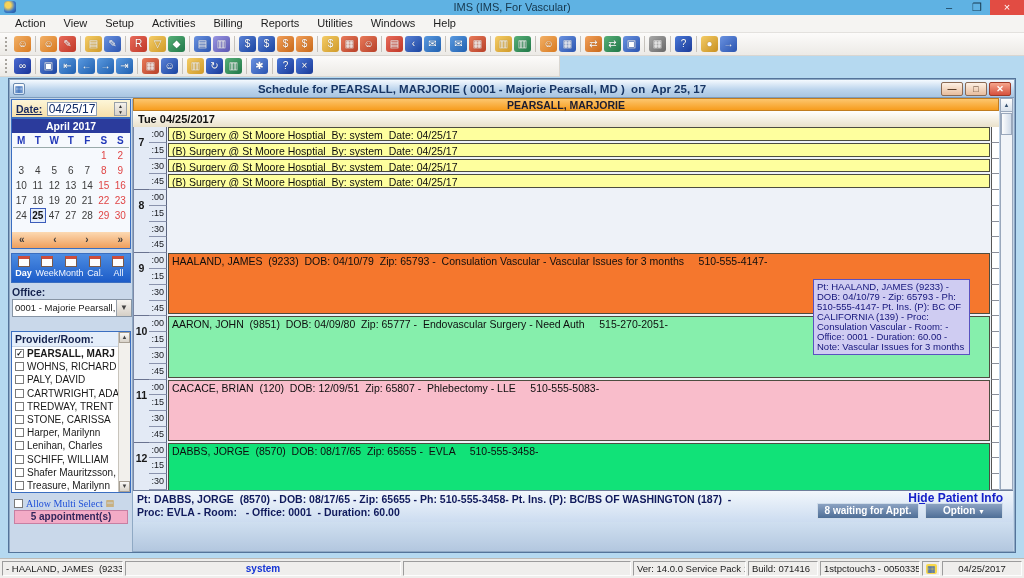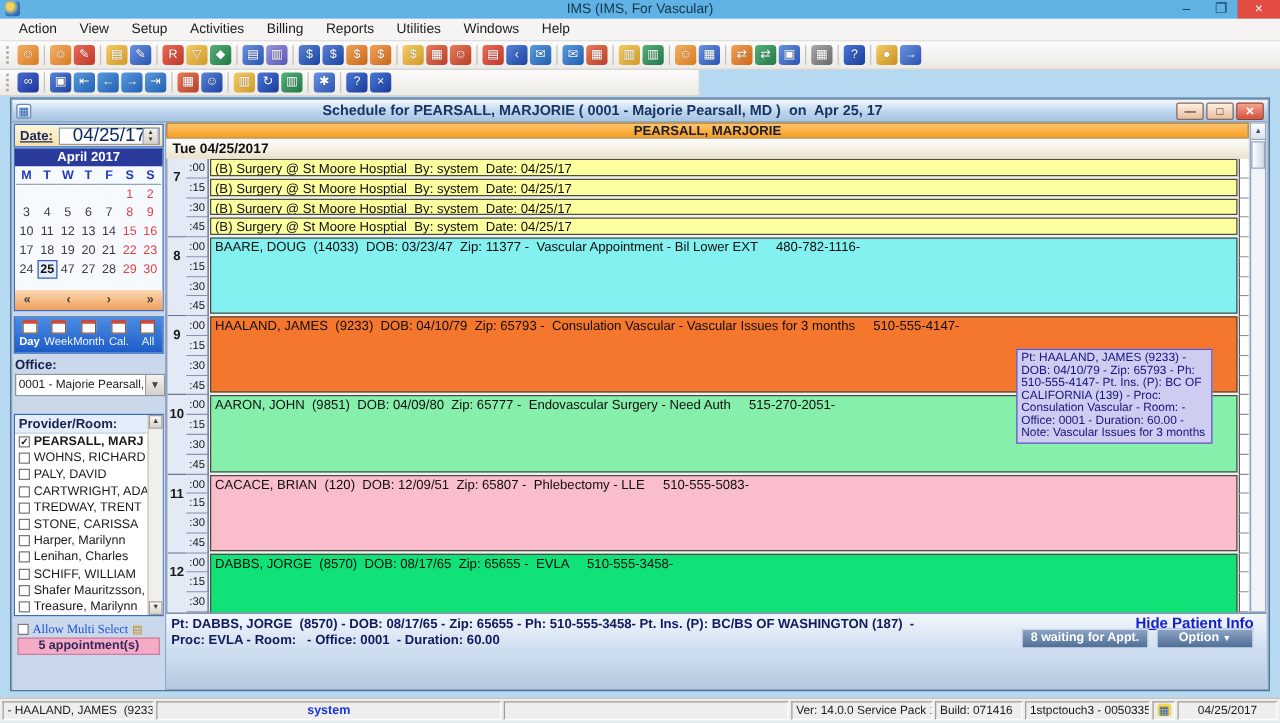--- a/index.html
+++ b/index.html
@@ -35,21 +35,21 @@
   .sw-title { position:absolute; left:20px; right:80px; top:0; height:18px; line-height:18px; text-align:center; font-weight:bold; font-size:11.5px; color:#173564; white-space:pre; overflow:hidden; }
   .sw-btn { position:absolute; top:2px; width:22px; height:14px; border:1px solid #8a6a55; border-radius:2px; background:linear-gradient(#fdf0e4,#e8bd9d); font-size:9px; line-height:12px; text-align:center; color:#53351f; font-weight:bold; }
   .sw-min { right:51px; } .sw-max { right:27px; }
   .sw-close { right:3px; background:linear-gradient(#f5a58c,#d6503d); border-color:#9c3a28; color:#fff; }
 
   
   .sidebar { position:absolute; left:1px; top:20px; width:123px; height:453px; background:#c9d8ea; border-right:1px solid #8fa9c4; }
   .panel { position:absolute; left:1px; width:120px; border:1px solid #3a6ec0; }
   .date-panel { top:0; height:19px; background:linear-gradient(#fdf6d8,#f6e0aa); }
   .date-label { position:absolute; left:4px; top:3px; font-size:10.5px; font-weight:bold; color:#17295e; text-decoration:underline; text-decoration-color:#17295e; }
-  .date-input { position:absolute; left:35px; top:2px; width:81px; height:14px; background:#fff; border:1px solid #90a0b4; font-size:15px; line-height:12px; text-align:center; color:#0f2b66; }
+  .date-input { position:absolute; left:35px; top:2px; width:50px; height:14px; background:#fff; border:1px solid #90a0b4; font-size:12px; line-height:12px; text-align:center; color:#0f2b66; }
   .date-spin { position:absolute; right:3px; top:2px; width:13px; height:14px; background:linear-gradient(#f4f1ec,#d8d2c8); border:1px solid #98a0a8; font-size:5px; line-height:6px; text-align:center; color:#333; }
 
   .cal-panel { top:19px; height:131px; background:#f6f9fd; }
   .cal-header { height:14px; background:#2b3b9c; color:#fff; font-weight:bold; font-size:10.5px; text-align:center; line-height:14px; }
   .cal-grid { position:absolute; left:1px; top:15px; width:116px; }
   .cal-cell { float:left; width:16.5px; height:15px; font-size:10px; line-height:15px; text-align:center; color:#3c3c3c; }
   .cal-dow { font-weight:bold; color:#2138b8; border-bottom:1px solid #9aa; height:14px; line-height:13px; }
   .cal-wend { color:#e04545; }
   .cal-sel { border:1px solid #3b5cba; background:#e5eefb; font-weight:bold; color:#111; line-height:13px; }
   .cal-nav { position:absolute; left:0; bottom:0; width:118px; height:16px; background:linear-gradient(#fcd9b2,#ef9f5c); display:flex; justify-content:space-between; padding:0 7px; font-weight:bold; font-size:10px; line-height:15px; color:#3a3a3a; }
@@ -450,21 +450,20 @@
         <div class="min-cell" style="top: 315.652px; height: 15.7826px;">:00</div>
         <div class="empty-cell" style="top: 315.652px; height: 15.7826px;"></div>
         <div class="min-cell" style="top: 331.435px; height: 15.7826px;">:15</div>
         <div class="empty-cell" style="top: 331.435px; height: 15.7826px;"></div>
         <div class="min-cell" style="top: 347.217px; height: 15.7826px;">:30</div>
         <div class="empty-cell" style="top: 347.217px; height: 15.7826px;"></div>
         <div class="appt" style="top: 0px; height: 13.7826px; background: rgb(254, 255, 158);">(B) Surgery @ St Moore Hosptial  By: system  Date: 04/25/17</div>
         <div class="appt" style="top: 15.7826px; height: 13.7826px; background: rgb(254, 255, 158);">(B) Surgery @ St Moore Hosptial  By: system  Date: 04/25/17</div>
         <div class="appt" style="top: 31.5652px; height: 13.7826px; background: rgb(254, 255, 158);">(B) Surgery @ St Moore Hosptial  By: system  Date: 04/25/17</div>
         <div class="appt" style="top: 47.3478px; height: 13.7826px; background: rgb(254, 255, 158);">(B) Surgery @ St Moore Hosptial  By: system  Date: 04/25/17</div>
-        <div class="appt" style="top: 63.1304px; height: 61.1304px; background: rgb(131, 241, 239);">BAARE, DOUG  (14033)  DOB: 03/23/47  Zip: 11377 -  Vascular Appointment - Bil Lower EXT     480-782-1116-</div>
         <div class="appt" style="top: 126.261px; height: 61.1304px; background: rgb(245, 119, 45);">HAALAND, JAMES  (9233)  DOB: 04/10/79  Zip: 65793 -  Consulation Vascular - Vascular Issues for 3 months     510-555-4147-</div>
         <div class="appt" style="top: 189.391px; height: 61.1304px; background: #86efac;">AARON, JOHN  (9851)  DOB: 04/09/80  Zip: 65777 -  Endovascular Surgery - Need Auth     515-270-2051-</div>
         <div class="appt" style="top: 252.522px; height: 61.1304px; background: rgb(249, 189, 203);">CACACE, BRIAN  (120)  DOB: 12/09/51  Zip: 65807 -  Phlebectomy - LLE     510-555-5083-</div>
         <div class="appt" style="top: 315.652px; height: 61.1304px; background: rgb(17, 226, 120);">DABBS, JORGE  (8570)  DOB: 08/17/65  Zip: 65655 -  EVLA     510-555-3458-</div>
       </div>
 
     <div class="vscroll">
       <div class="vs-up">▲</div>
       <div class="vs-thumb"></div>
     </div>

